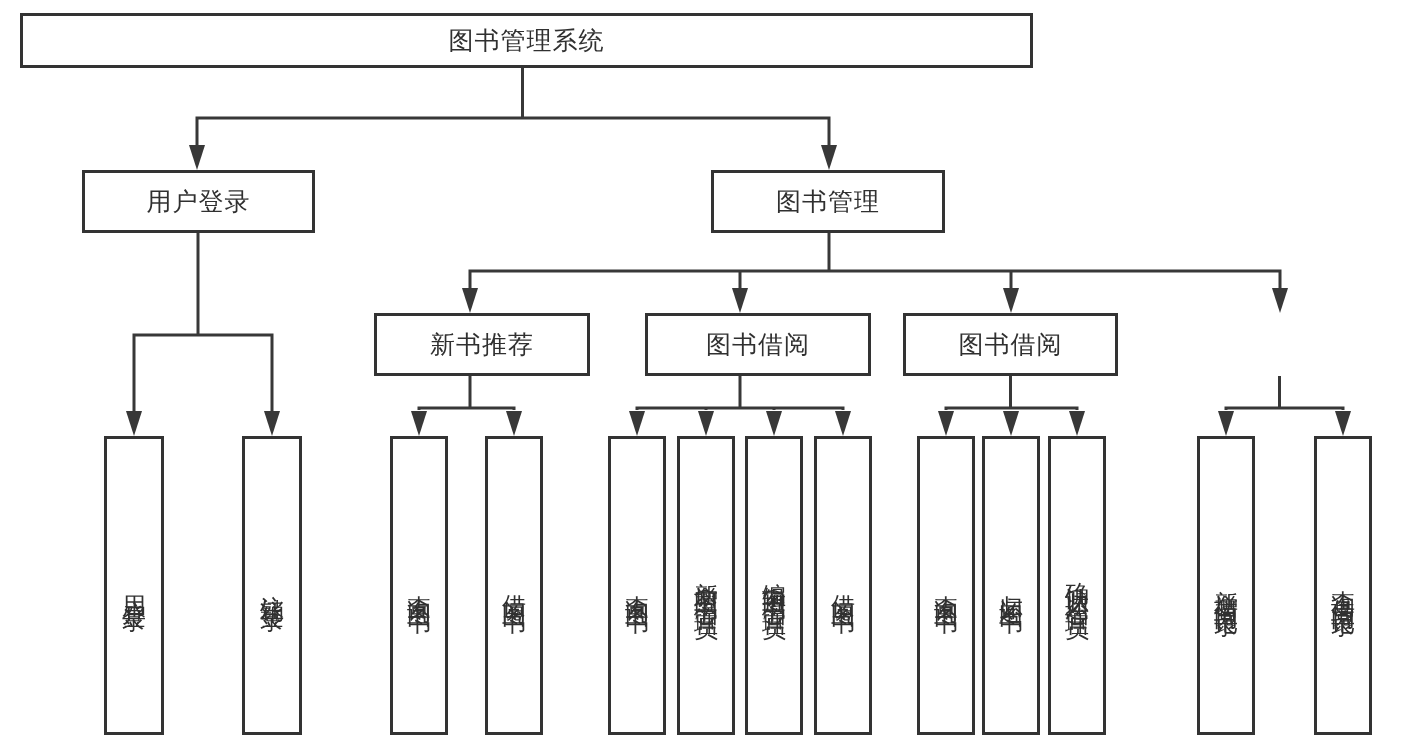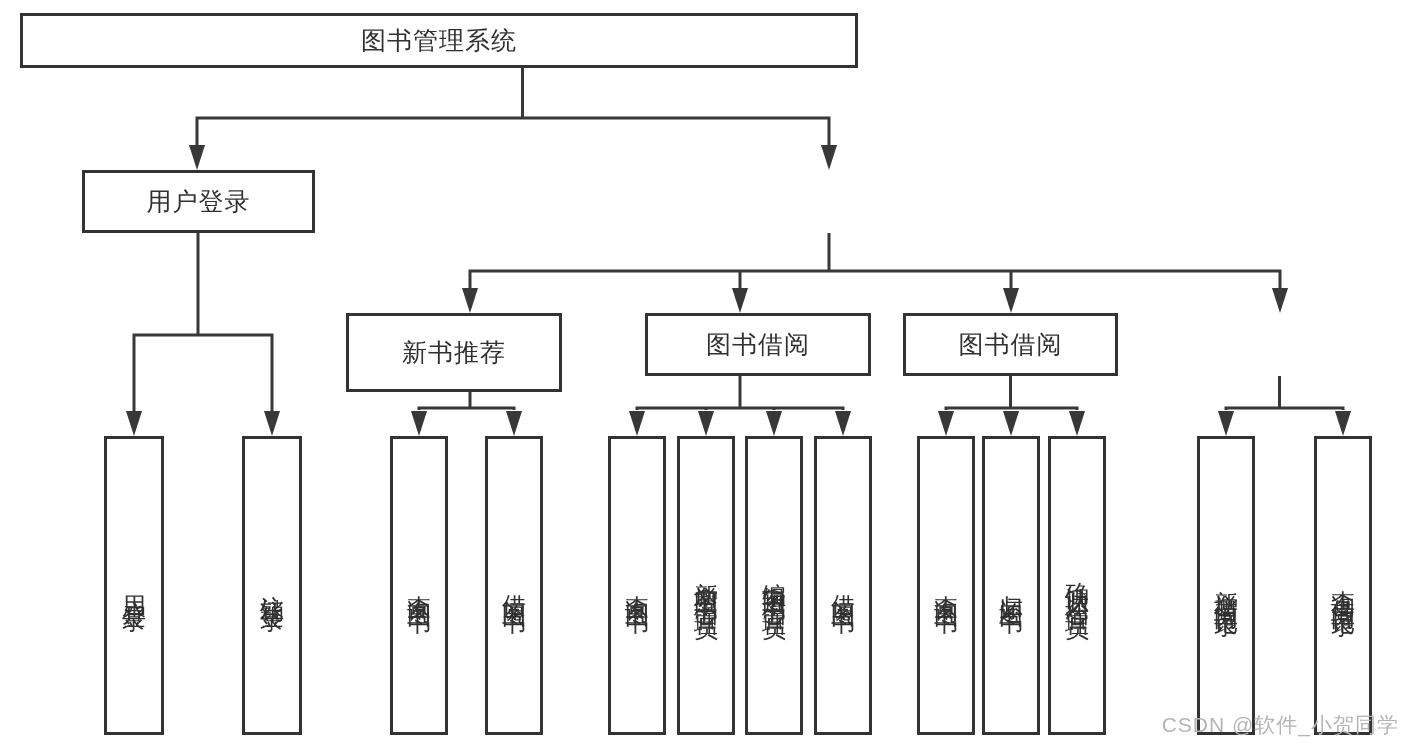--- a/index.html
+++ b/index.html
@@ -74,29 +74,32 @@
       <polygon points="774,436 766,411 782,411"></polygon>
       <polygon points="843,436 835,411 851,411"></polygon>
       <polygon points="946,436 938,411 954,411"></polygon>
       <polygon points="1011,436 1003,411 1019,411"></polygon>
       <polygon points="1077,436 1069,411 1085,411"></polygon>
       <polygon points="1226,436 1218,411 1234,411"></polygon>
       <polygon points="1343,436 1335,411 1351,411"></polygon>
     </g>
   </svg>
 
-  <div class="box hbox" style="left:20px;top:13px;width:838px;height:55px">
+  <div class="box hbox" style="left:20px;top:13px;width:1013px;height:55px">
     <span>图书管理系统</span>
   </div>
 
   <div class="box hbox" style="left:82px;top:170px;width:233px;height:63px">
     <span>用户登录</span>
   </div>
+  <div class="box hbox" style="left:711px;top:170px;width:234px;height:63px">
+    <span>图书管理</span>
+  </div>
 
-  <div class="box hbox" style="left:346px;top:313px;width:216px;height:79px">
+  <div class="box hbox" style="left:374px;top:313px;width:216px;height:63px">
     <span>新书推荐</span>
   </div>
   <div class="box hbox" style="left:645px;top:313px;width:226px;height:63px">
     <span>图书借阅</span>
   </div>
   <div class="box hbox" style="left:903px;top:313px;width:215px;height:63px">
     <span>图书借阅</span>
   </div>
 
   <div class="box vbox" style="left:104px;top:436px;width:60px;height:299px">
@@ -136,14 +139,13 @@
     <span>确认归还（管理员）</span>
   </div>
 
   <div class="box vbox" style="left:1197px;top:436px;width:58px;height:299px">
     <span>新增借阅记录</span>
   </div>
   <div class="box vbox" style="left:1314px;top:436px;width:58px;height:299px">
     <span>查询借阅记录</span>
   </div>
 
-  <div class="watermark">CSDN @软件_小贺同学</div>
 </div>
 
 </body></html>

